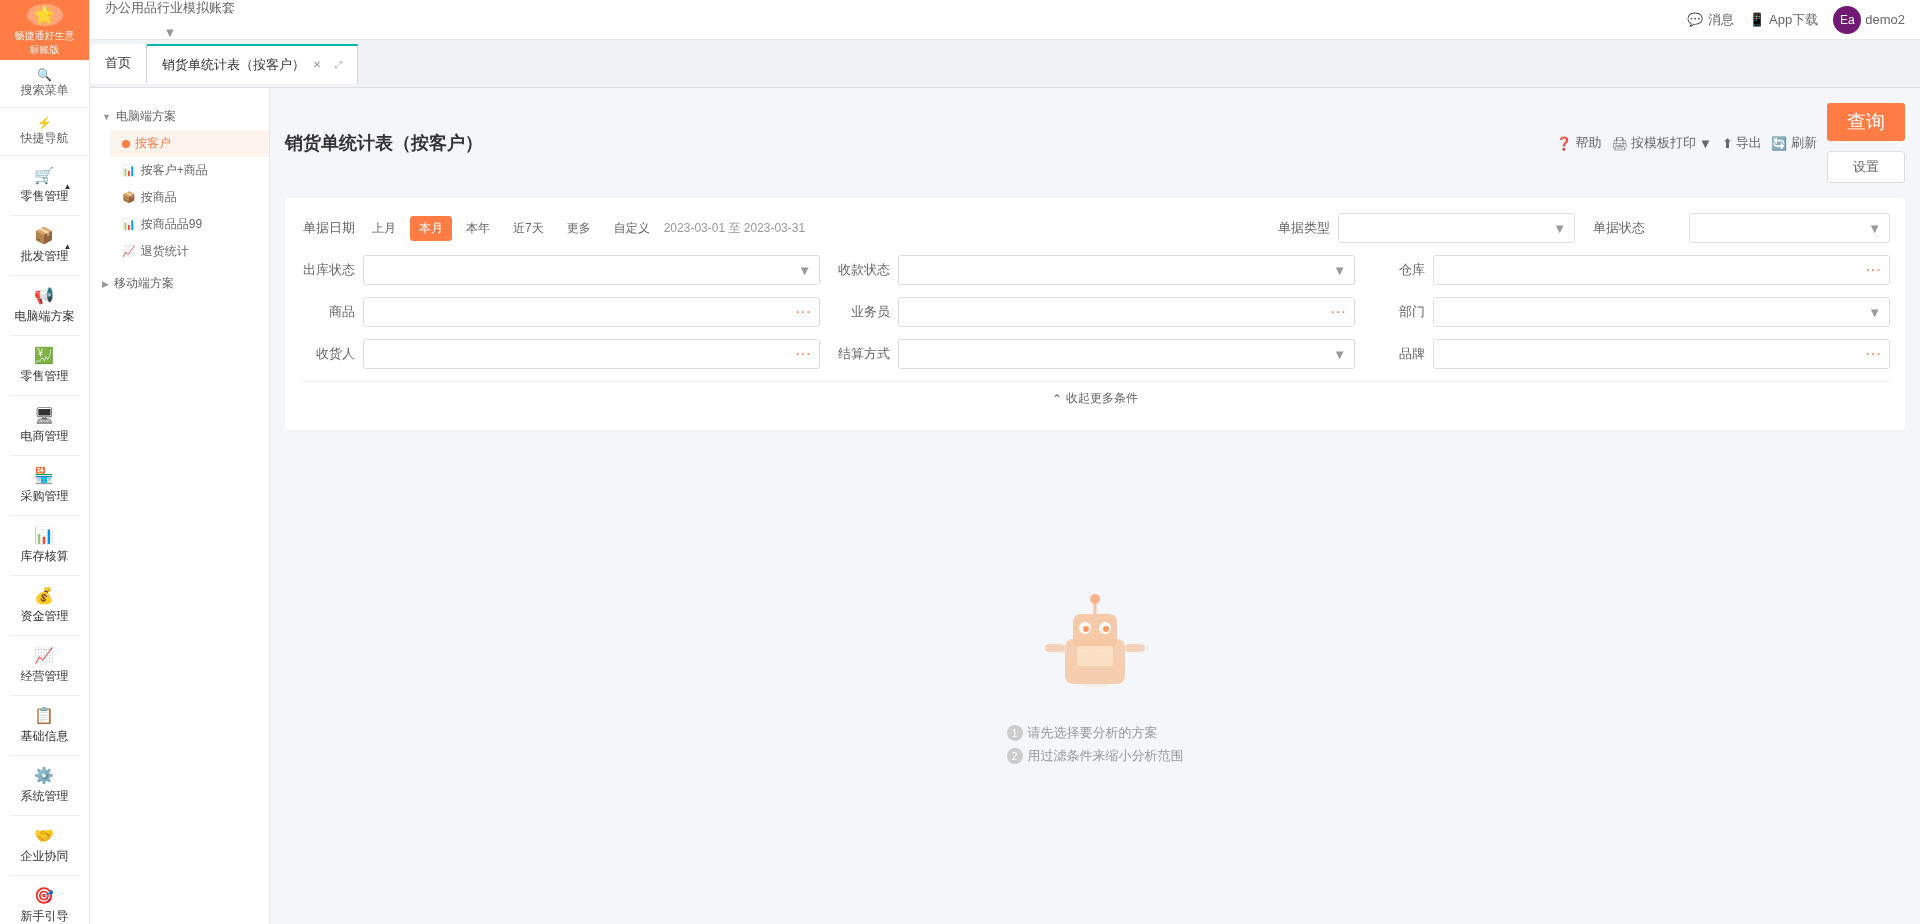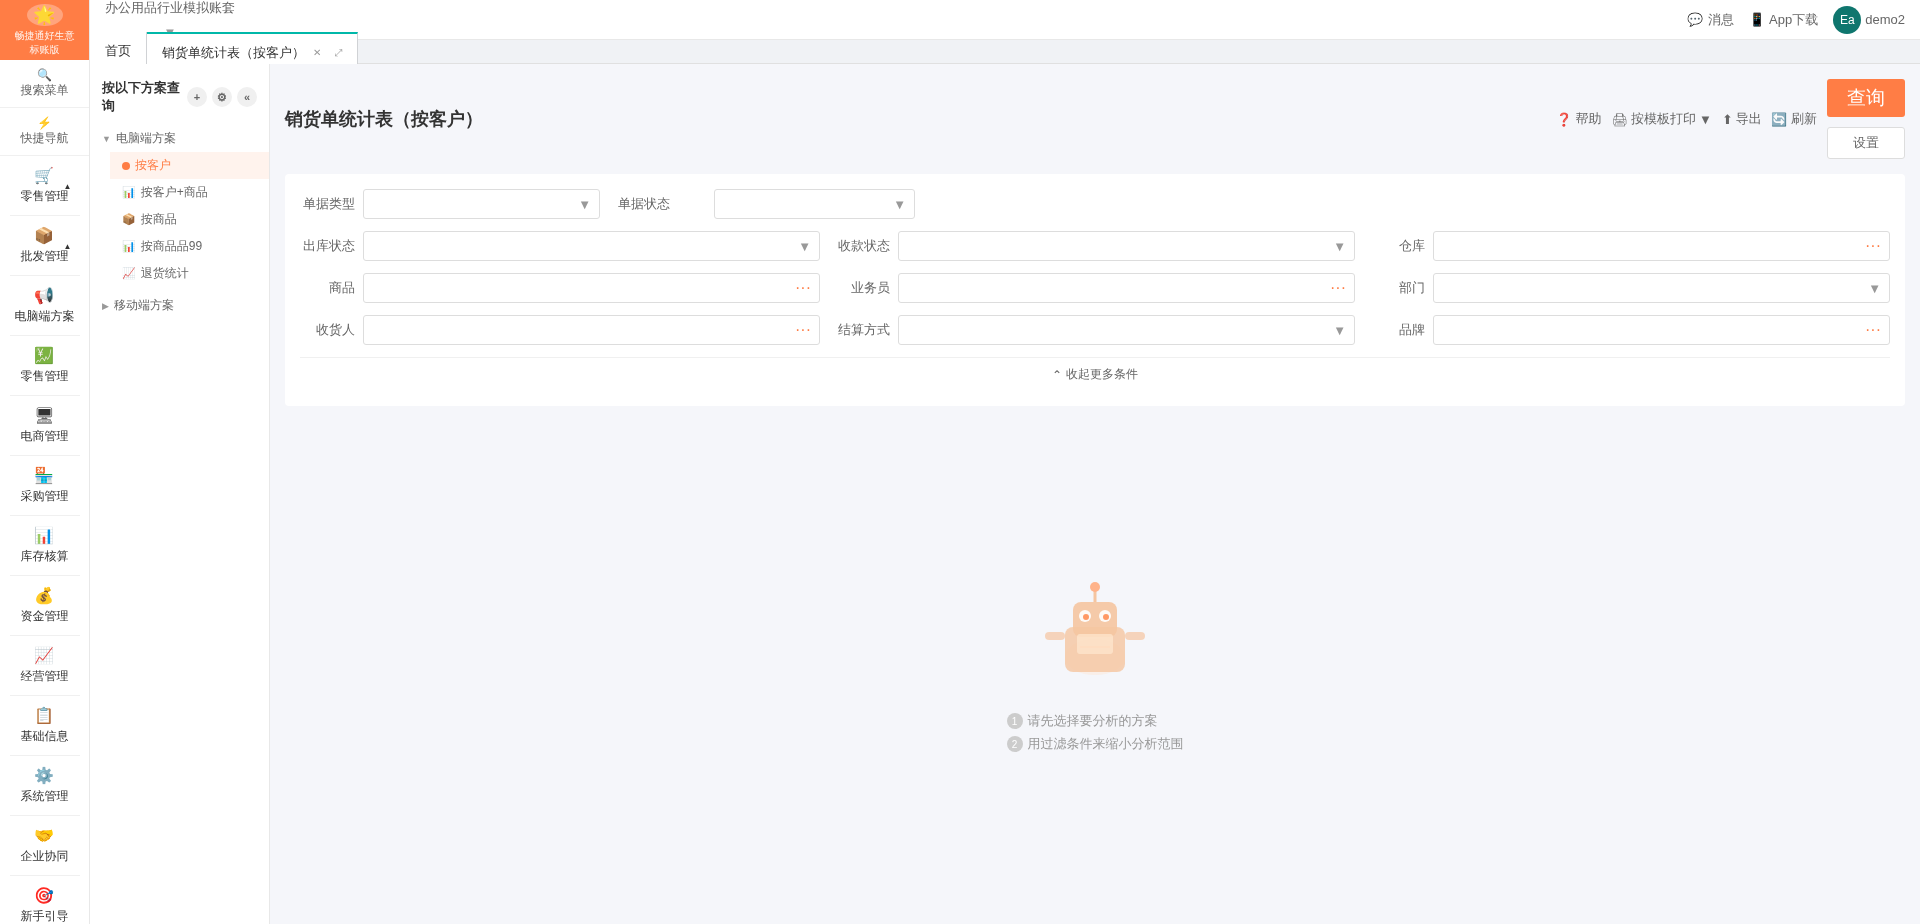--- a/index.html
+++ b/index.html
@@ -18,24 +18,24 @@
     .sidebar-item.has-arrow::after { content: '▲'; font-size: 8px; position: absolute; right: 8px; top: 50%; transform: translateY(-50%); }
 
     
     .main-area { flex: 1; display: flex; flex-direction: column; height: 924px; overflow: hidden; }
 
     
     .topbar { height: 40px; background: #fff; border-bottom: 1px solid #e8e8e8; display: flex; align-items: center; justify-content: space-between; padding: 0 15px; }
     .topbar-left { display: flex; align-items: center; gap: 8px; color: #666; font-size: 13px; flex-direction: column; }
     .topbar-right { display: flex; align-items: center; gap: 15px; color: #666; font-size: 13px; }
     .topbar-right-item { display: flex; align-items: center; gap: 4px; cursor: pointer; }
-    .avatar { width: 28px; height: 28px; border-radius: 50%; background: #0f766e; display: flex; align-items: center; justify-content: center; color: #fff; font-size: 11px; overflow: hidden; }
-
-    
-    .tabbar { height: 24px; background: #f0f2f5; display: flex; align-items: center; border-bottom: 1px solid #e0e0e0; }
+    .avatar { width: 28px; height: 28px; border-radius: 50%; background: #701a75; display: flex; align-items: center; justify-content: center; color: #fff; font-size: 11px; overflow: hidden; }
+
+    
+    .tabbar { height: 48px; background: #f0f2f5; display: flex; align-items: center; border-bottom: 1px solid #e0e0e0; }
     .tab { height: 40px; display: flex; align-items: center; padding: 0 15px; cursor: pointer; font-size: 13px; color: #666; background: #e0e2e5; border-right: 1px solid #d0d2d5; gap: 8px; }
     .tab.home { background: #fff; color: #333; border-bottom: 2px solid transparent; }
     .tab.active { background: #fff; color: #333; border-top: 2px solid #00b8a9; }
     .tab-close { font-size: 10px; color: #999; cursor: pointer; }
     .tab-maximize { font-size: 10px; color: #999; cursor: pointer; margin-left: 5px; }
 
     
     .content { flex: 1; display: flex; overflow: hidden; }
 
     
@@ -192,28 +192,20 @@
     <div class="tab active">
       <span>销货单统计表（按客户）</span>
       <span class="tab-close">✕</span>
       <span class="tab-maximize">⤢</span>
     </div>
   </div>
 
   <div class="content">
 
     <div class="scheme-panel">
-      <div class="scheme-header">
-        <span>按以下方案查询</span>
-        <div class="scheme-header-icons">
-          <div class="scheme-icon">+</div>
-          <div class="scheme-icon">⚙</div>
-          <div class="scheme-icon">«</div>
-        </div>
-      </div>
 
       <div class="scheme-group">
         <div class="scheme-group-title">
           <span class="scheme-group-arrow">▼</span>
           <span>电脑端方案</span>
         </div>
         <div class="scheme-group-items">
           <div class="scheme-item active">
             <div class="item-dot"></div>
             <span>按客户</span>
@@ -270,20 +262,32 @@
           <div style="display:flex; flex-direction:column; gap:5px;">
             <button class="btn-query">查询</button>
             <button class="btn-settings">设置</button>
           </div>
         </div>
       </div>
 
       <div class="filter-panel">
 
         <div class="filter-row">
+          <div class="filter-item">
+            <span class="filter-label">单据日期</span>
+            <div class="date-bar">
+              <span class="date-btn">上月</span>
+              <span class="date-btn active">本月</span>
+              <span class="date-btn">本年</span>
+              <span class="date-btn">近7天</span>
+              <span class="date-btn">更多</span>
+              <span class="date-btn">自定义</span>
+              <span class="date-range">2023-03-01 至 2023-03-31</span>
+            </div>
+          </div>
           <div class="filter-item" style="max-width:300px;">
             <span class="filter-label">单据类型</span>
             <div class="filter-control">
               <span></span>
               <span class="arrow">▼</span>
             </div>
           </div>
           <div class="filter-item" style="max-width:300px;gap:44px;">
             <span class="filter-label">单据状态</span>
             <div class="filter-control">

